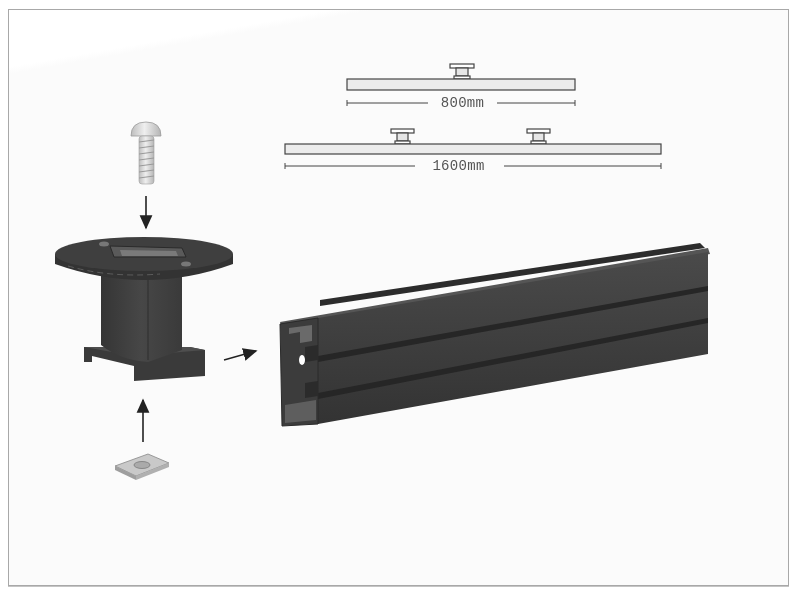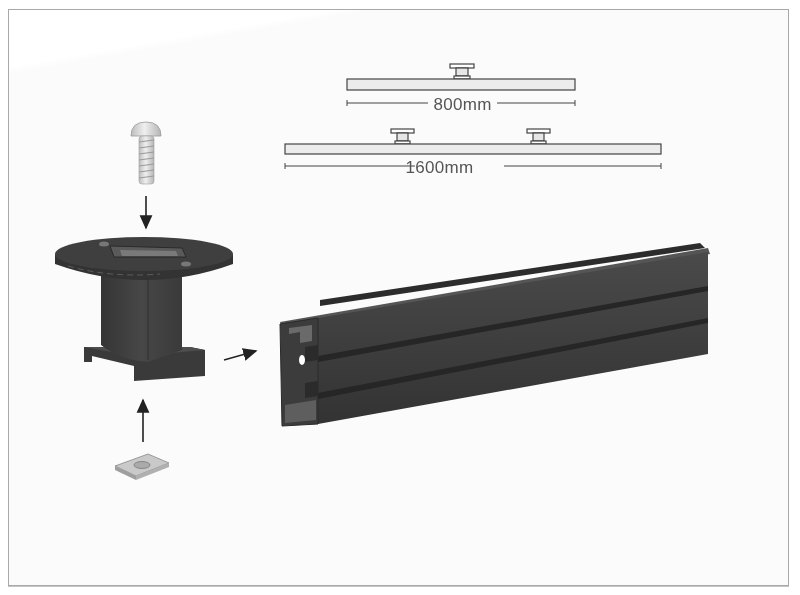--- a/index.html
+++ b/index.html
@@ -5,21 +5,21 @@
     html, body { margin: 0; padding: 0; background: #ffffff; }
     body { width: 800px; height: 595px; position: relative; overflow: hidden; font-family: "DejaVu Sans", sans-serif; }
     .frame {
       position: absolute; left: 8px; top: 9px; width: 781px; height: 577px;
       border: 1px solid #a8a8a8; box-shadow: 0 1px 0 #c4c4c4;
       background: linear-gradient(170deg, #ffffff 0%, #ffffff 8%, #fbfbfb 9%, #fbfbfb 100%);
       box-sizing: border-box; overflow: hidden;
     }
     .layer { position: absolute; left: 0; top: 0; }
     .dim-label {
-      position: absolute; font-family: Liberation Sans, sans-serif; font-size: 17px;
+      position: absolute; font-family: Liberation Mono, monospace; font-size: 14px;
       color: #555555; letter-spacing: 0.3px; background: transparent; text-align: center;
     }
   </style>
 </head>
 <body>
 
 <div class="frame"></div>
 
 <svg class="layer" width="800" height="595" viewBox="0 0 800 595">
   <defs>
@@ -139,13 +139,13 @@
     <path d="M305,347 L318,345 L318,360 L305,362 Z" fill="#2b2b2b"></path>
     <path d="M305,383 L318,381 L318,396 L305,398 Z" fill="#2b2b2b"></path>
 
     <path d="M285,405 L316,400 L316,420 L285,423 Z" fill="#5e5e5e"></path>
 
     <ellipse cx="302" cy="360" rx="3" ry="5" fill="#ffffff"></ellipse>
   </g>
 </svg>
 
 <div class="dim-label" style="left:428px; top:95px; width:69px;">800mm</div>
-<div class="dim-label" style="left:395px; top:158px; width:89px;">1600mm</div>
+<div class="dim-label" style="left:414px; top:158px; width:89px;">1600mm</div>
 
 </body></html>

